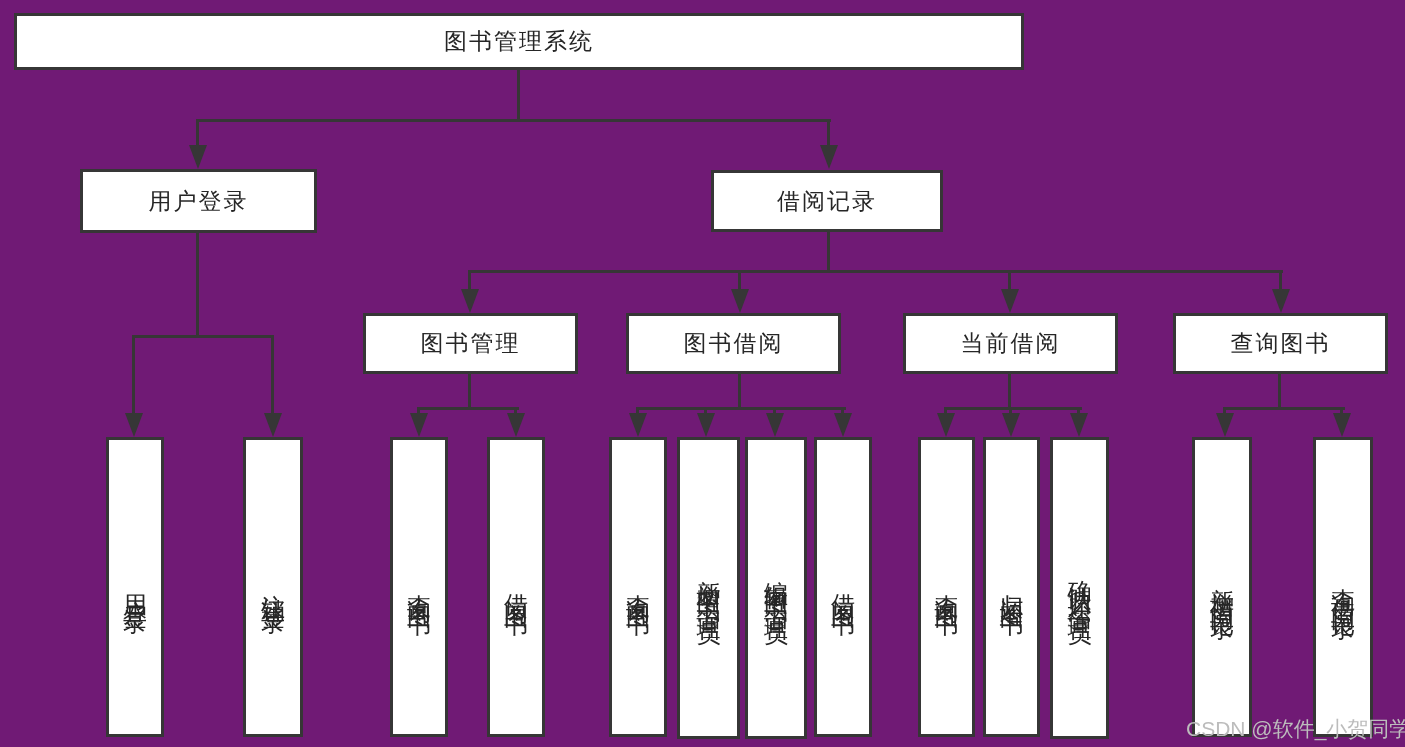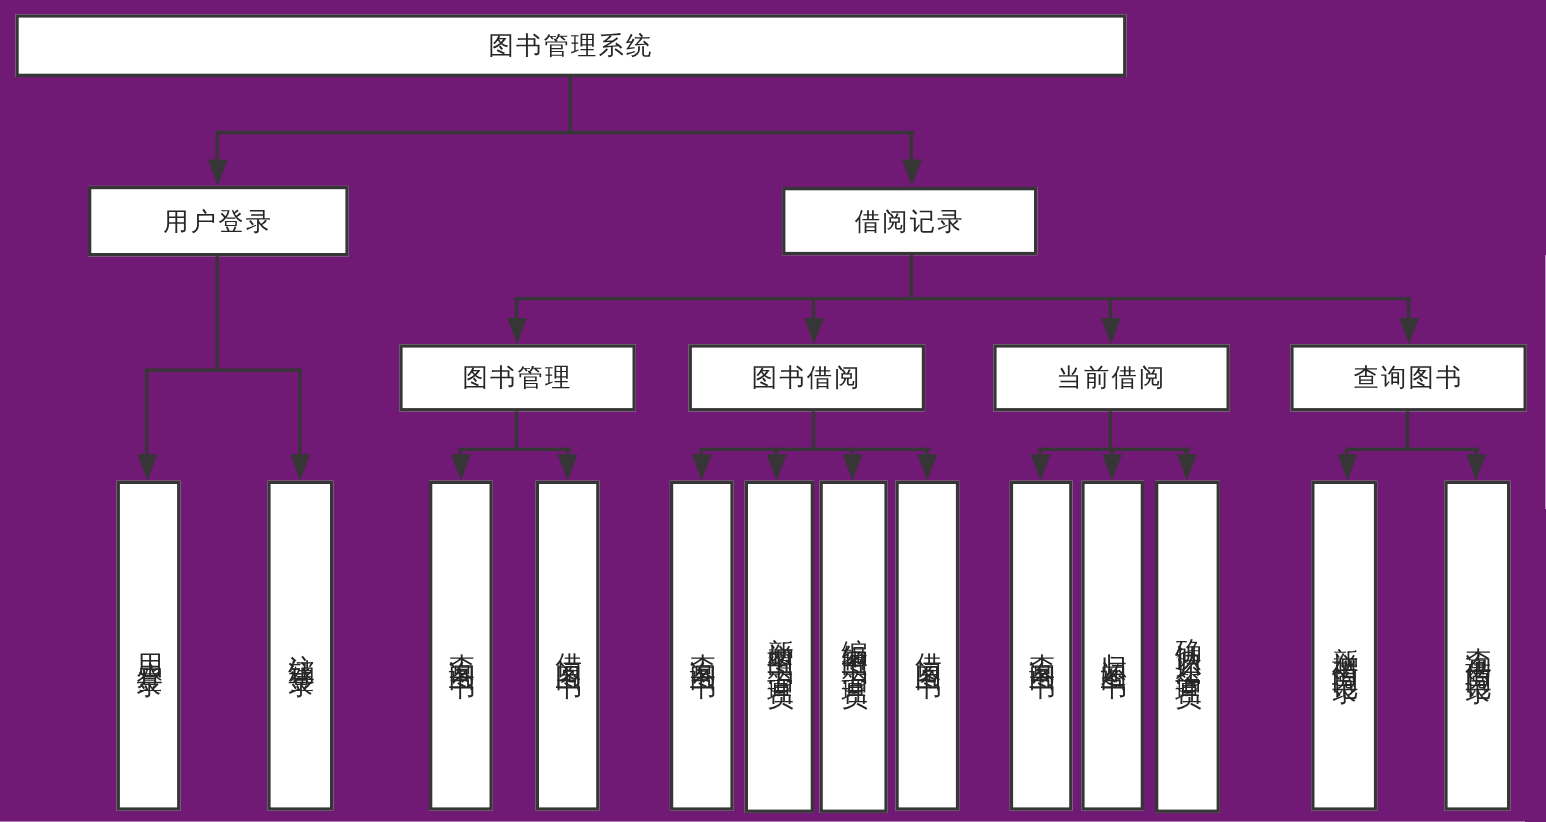--- a/index.html
+++ b/index.html
@@ -155,14 +155,15 @@
     <span class="lbl">确认归还（管理员）</span>
   </div>
 
   <div class="box vert" style="left:1192px;top:437px;width:60px;height:300px;">
     <span class="lbl">新增借阅记录</span>
   </div>
   <div class="box vert" style="left:1313px;top:437px;width:60px;height:300px;">
     <span class="lbl">查询借阅记录</span>
   </div>
 
+  <div class="watermark">CSDN @软件_小贺同学</div>
 
 </div>
 
 </body></html>

